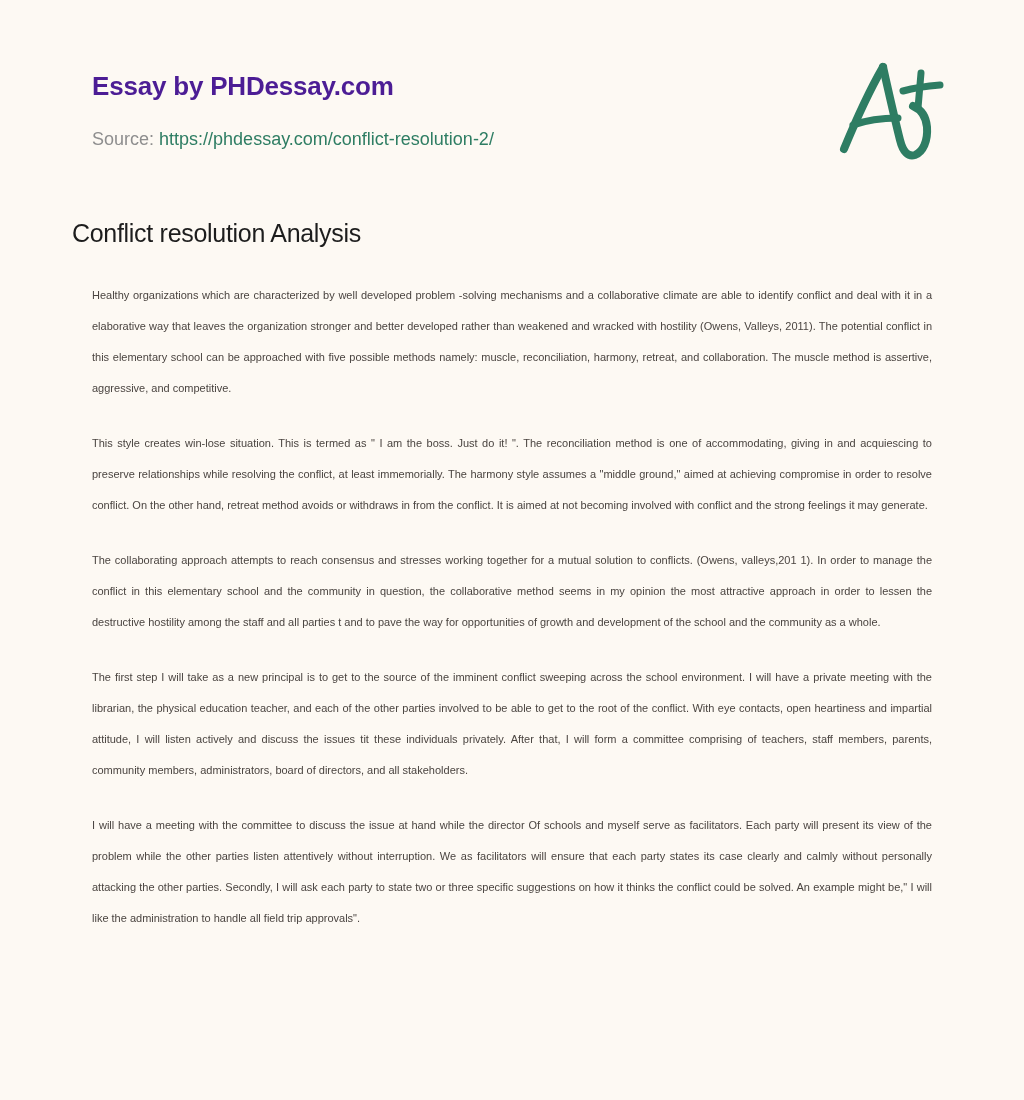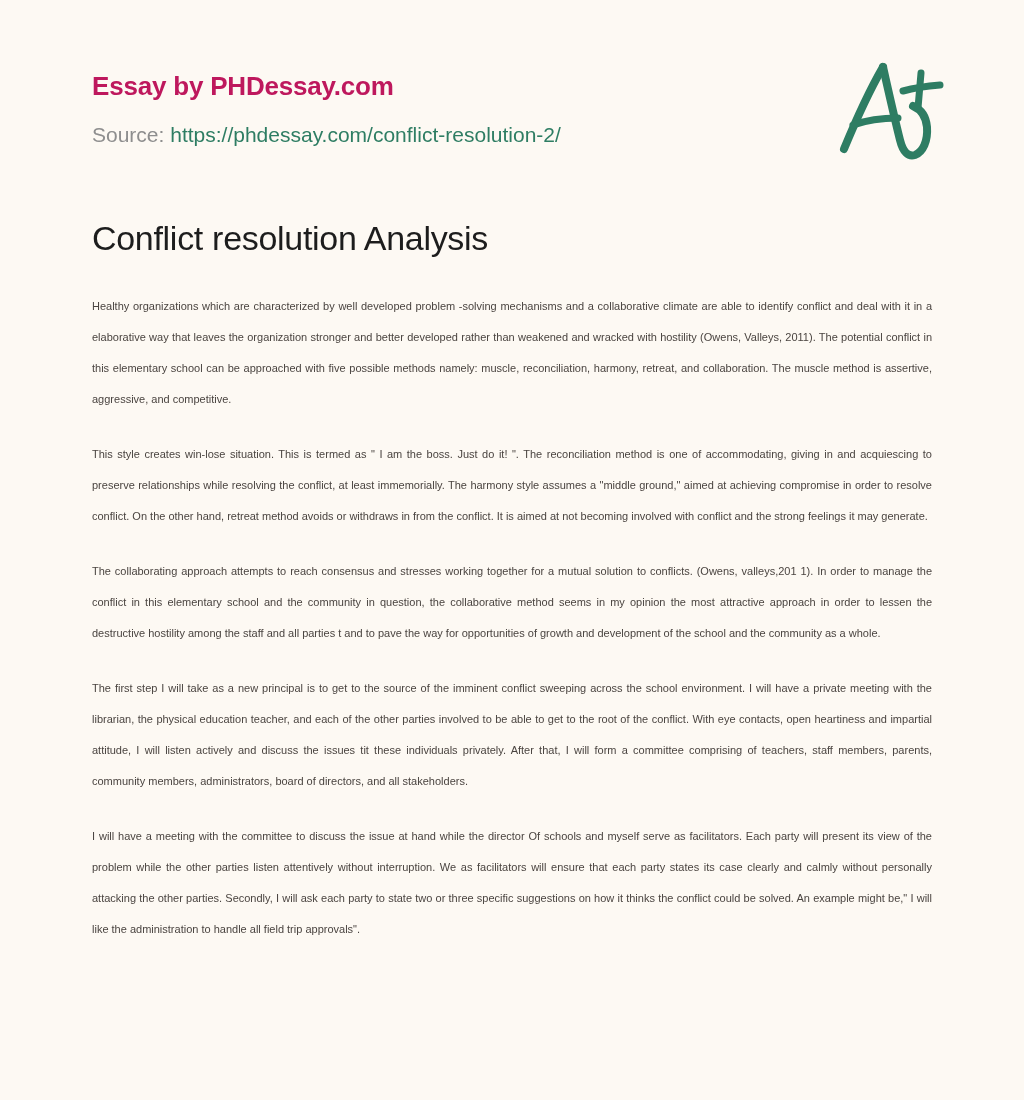--- a/index.html
+++ b/index.html
@@ -24,28 +24,28 @@
   
   .header {
     position: relative;
     padding: 72px 92px 0 92px;
     height: 140px;
     box-sizing: border-box;
   }
   .brand-line {
     font-size: 26px;
     font-weight: bold;
-    color: #be185d;
+    color: #4c1d95;
     letter-spacing: -0.2px;
     line-height: 1.1;
     margin: 0;
   }
   .source-line {
-    margin-top: 21px;
-    font-size: 21px;
+    margin-top: 28px;
+    font-size: 18px;
     color: #8e8e8e;
     line-height: 1.2;
     white-space: nowrap;
   }
   .source-label {
     color: #8e8e8e;
   }
   .source-url {
     color: #2e7d63;
     text-decoration: none;
@@ -60,22 +60,22 @@
   }
   .logo svg {
     display: block;
     width: 132px;
     height: 118px;
   }
 
   
   .doc-title {
     margin: 0;
-    padding: 78px 92px 0 92px;
-    font-size: 34px;
+    padding: 78px 92px 0 72px;
+    font-size: 25px;
     font-weight: normal;
     color: #1d1d1d;
     letter-spacing: -0.3px;
     line-height: 1.2;
   }
 
   
   .article {
     padding: 32px 92px 0 92px;
     box-sizing: border-box;

